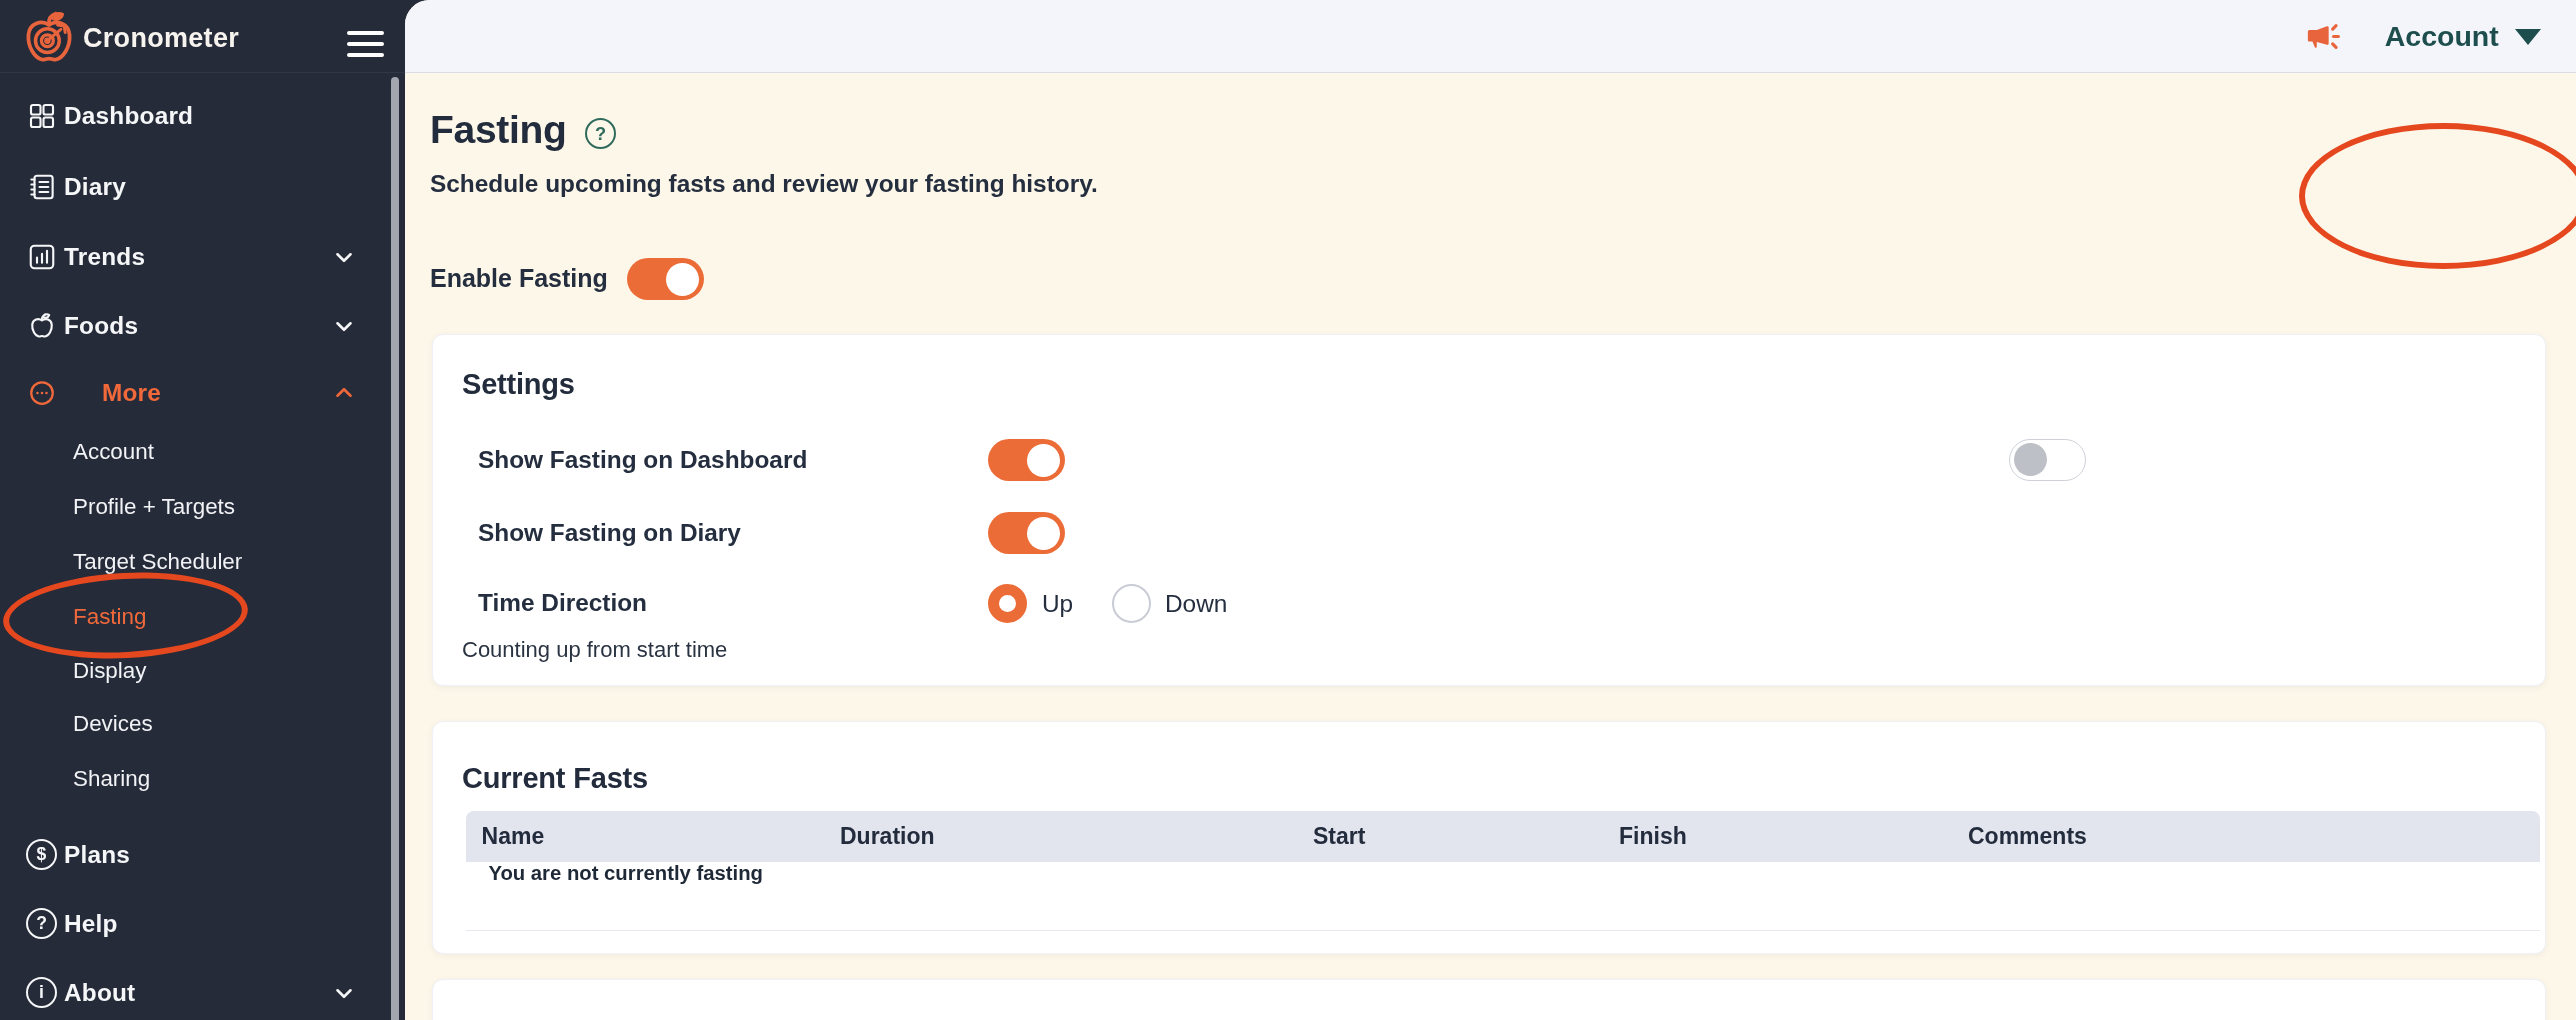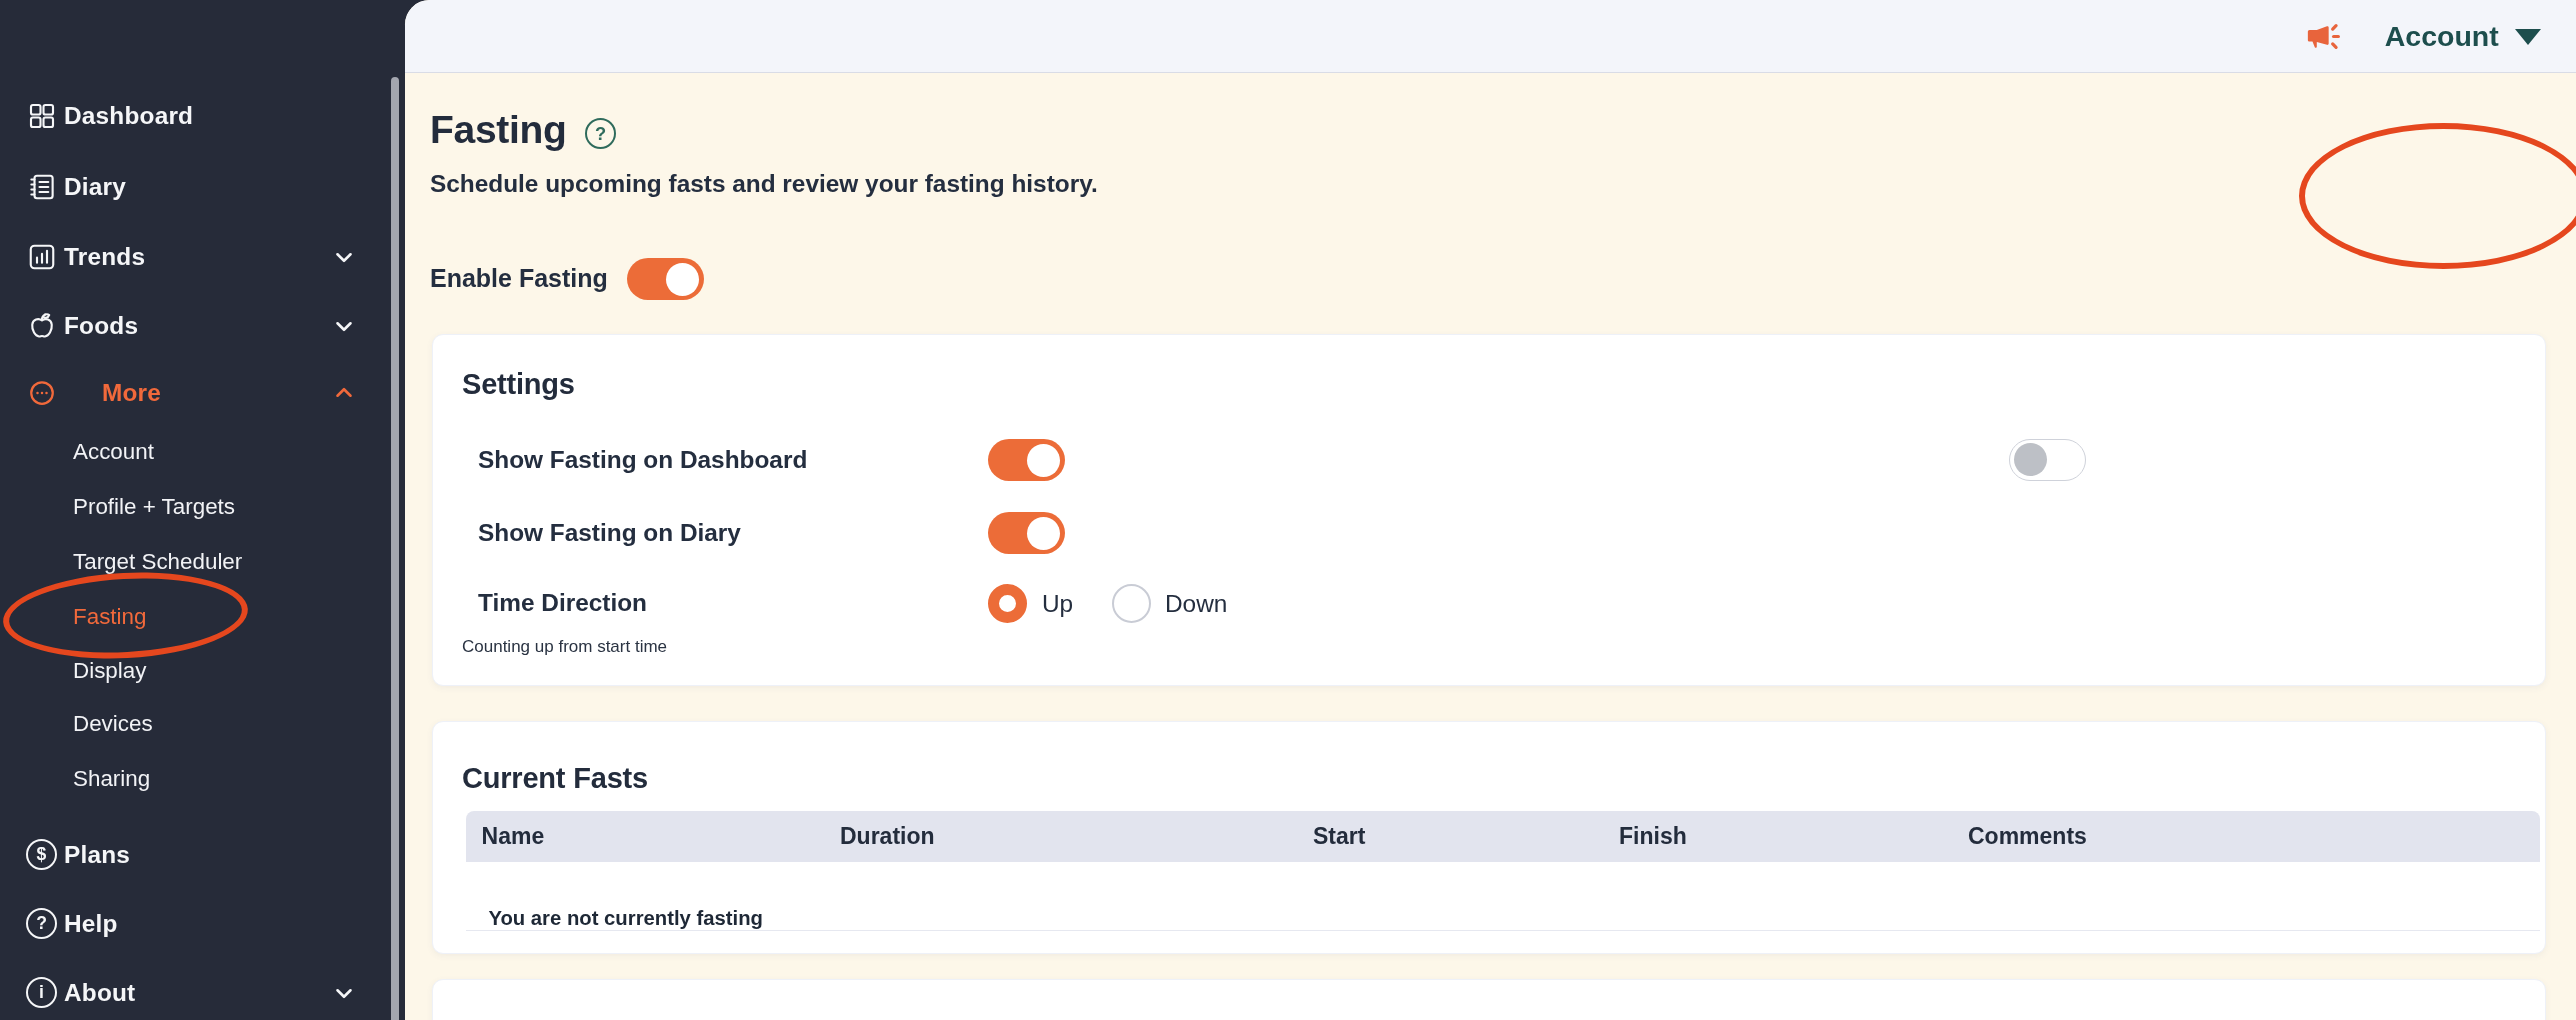--- a/index.html
+++ b/index.html
@@ -62,34 +62,52 @@
   .radio.unsel { border:2px solid #c9ccd5; }
   .radio-label { position:absolute; font-size:24.4px; font-weight:400; color:#242e3f; }
 
   
   .card { position:absolute; left:27px; width:2114px; background:#ffffff; border:1.4px solid #eef1f8; border-radius:11px; box-shadow:0 2px 6.8px rgba(90,100,140,.07); }
   .card-settings { top:334px; height:352px;padding-left:20px; }
   .card-current { top:721px; height:233px; }
   .card-next { top:979px; height:81px; }
   .card h2 { position:absolute; left:29px; font-size:29px; font-weight:800; color:#232c3c; letter-spacing:-0.2px; }
   .row-label { position:absolute; font-size:24.4px; font-weight:600; color:#242e3f;margin-left:16px; }
-  .row-sublabel { position:absolute; font-size:17px; font-weight:400; color:#2a3342;text-align:center; }
+  .row-sublabel { position:absolute; font-size:22px; font-weight:400; color:#2a3342;text-align:center; }
 
   
   .fast-table { position:absolute; left:33px; top:89px; width:2074px; }
   .ft-header { position:relative; height:51px; background:#e2e4ee; border-radius:8.1px 8.1px 0 0; }
   .ft-header .col { position:absolute; top:0; height:51px; display:flex; align-items:center; font-size:23px; font-weight:600; color:#232c3c; }
-  .ft-row { position:relative; height:69px; background:#ffffff; border-bottom:1.4px solid #e6e8f0; display:flex; align-items:flex-end; }
+  .ft-row { position:relative; height:69px; background:#ffffff; border-bottom:1.4px solid #e6e8f0; display:flex; align-items:flex-start; }
   .ft-empty { margin-left:22.4px; font-size:20.3px; font-weight:700; color:#1e2836; }
 </style>
 </head>
 <body>
 
 <aside class="sidebar">
 
+  <div class="logo-row">
+    <svg class="logo-apple" viewBox="0 0 100 100" fill="none" stroke="#e8643c" stroke-width="7" stroke-linecap="round" stroke-linejoin="round">
+      <path d="M50 26 C36 16 14 22 12 44 C10 66 24 88 38 90 C43 91 46 88 50 88 C54 88 57 91 62 90 C76 88 90 66 88 44 C86 22 64 16 50 26 Z"></path>
+      <path d="M50 24 C49 14 54 8 62 5"></path>
+      <path d="M62 5 C70 2 76 6 76 6 C76 6 74 14 66 16 C60 18 56 14 56 14" fill="#e8643c" stroke-width="4"></path>
+      <circle cx="47" cy="55" r="22" stroke-width="6.5"></circle>
+      <circle cx="47" cy="55" r="11" stroke-width="6"></circle>
+      <circle cx="47" cy="55" r="2.5" fill="#e8643c"></circle>
+      <path d="M47 55 L72 34" stroke-width="5.5"></path>
+      <path d="M66 26 L78 28 L80 40" fill="none" stroke-width="5.5"></path>
+    </svg>
+    <div class="logo-text">Cronometer</div>
+    <div class="hamburger">
+      <span></span>
+        <span></span>
+        <span></span>
+    </div>
+  </div>
 
   <div class="nav-item" style="top:94px">
     <span class="nicon">
       <svg viewBox="0 0 24 24" width="30" height="30" fill="none" stroke="#f5f6f8" stroke-width="1.7">
           <rect x="3.2" y="3.2" width="7.6" height="7.6" rx="1.5"></rect>
           <rect x="13.2" y="3.2" width="7.6" height="7.6" rx="1.5"></rect>
           <rect x="3.2" y="13.2" width="7.6" height="7.6" rx="1.5"></rect>
           <rect x="13.2" y="13.2" width="7.6" height="7.6" rx="1.5"></rect>
         </svg>
     </span>

